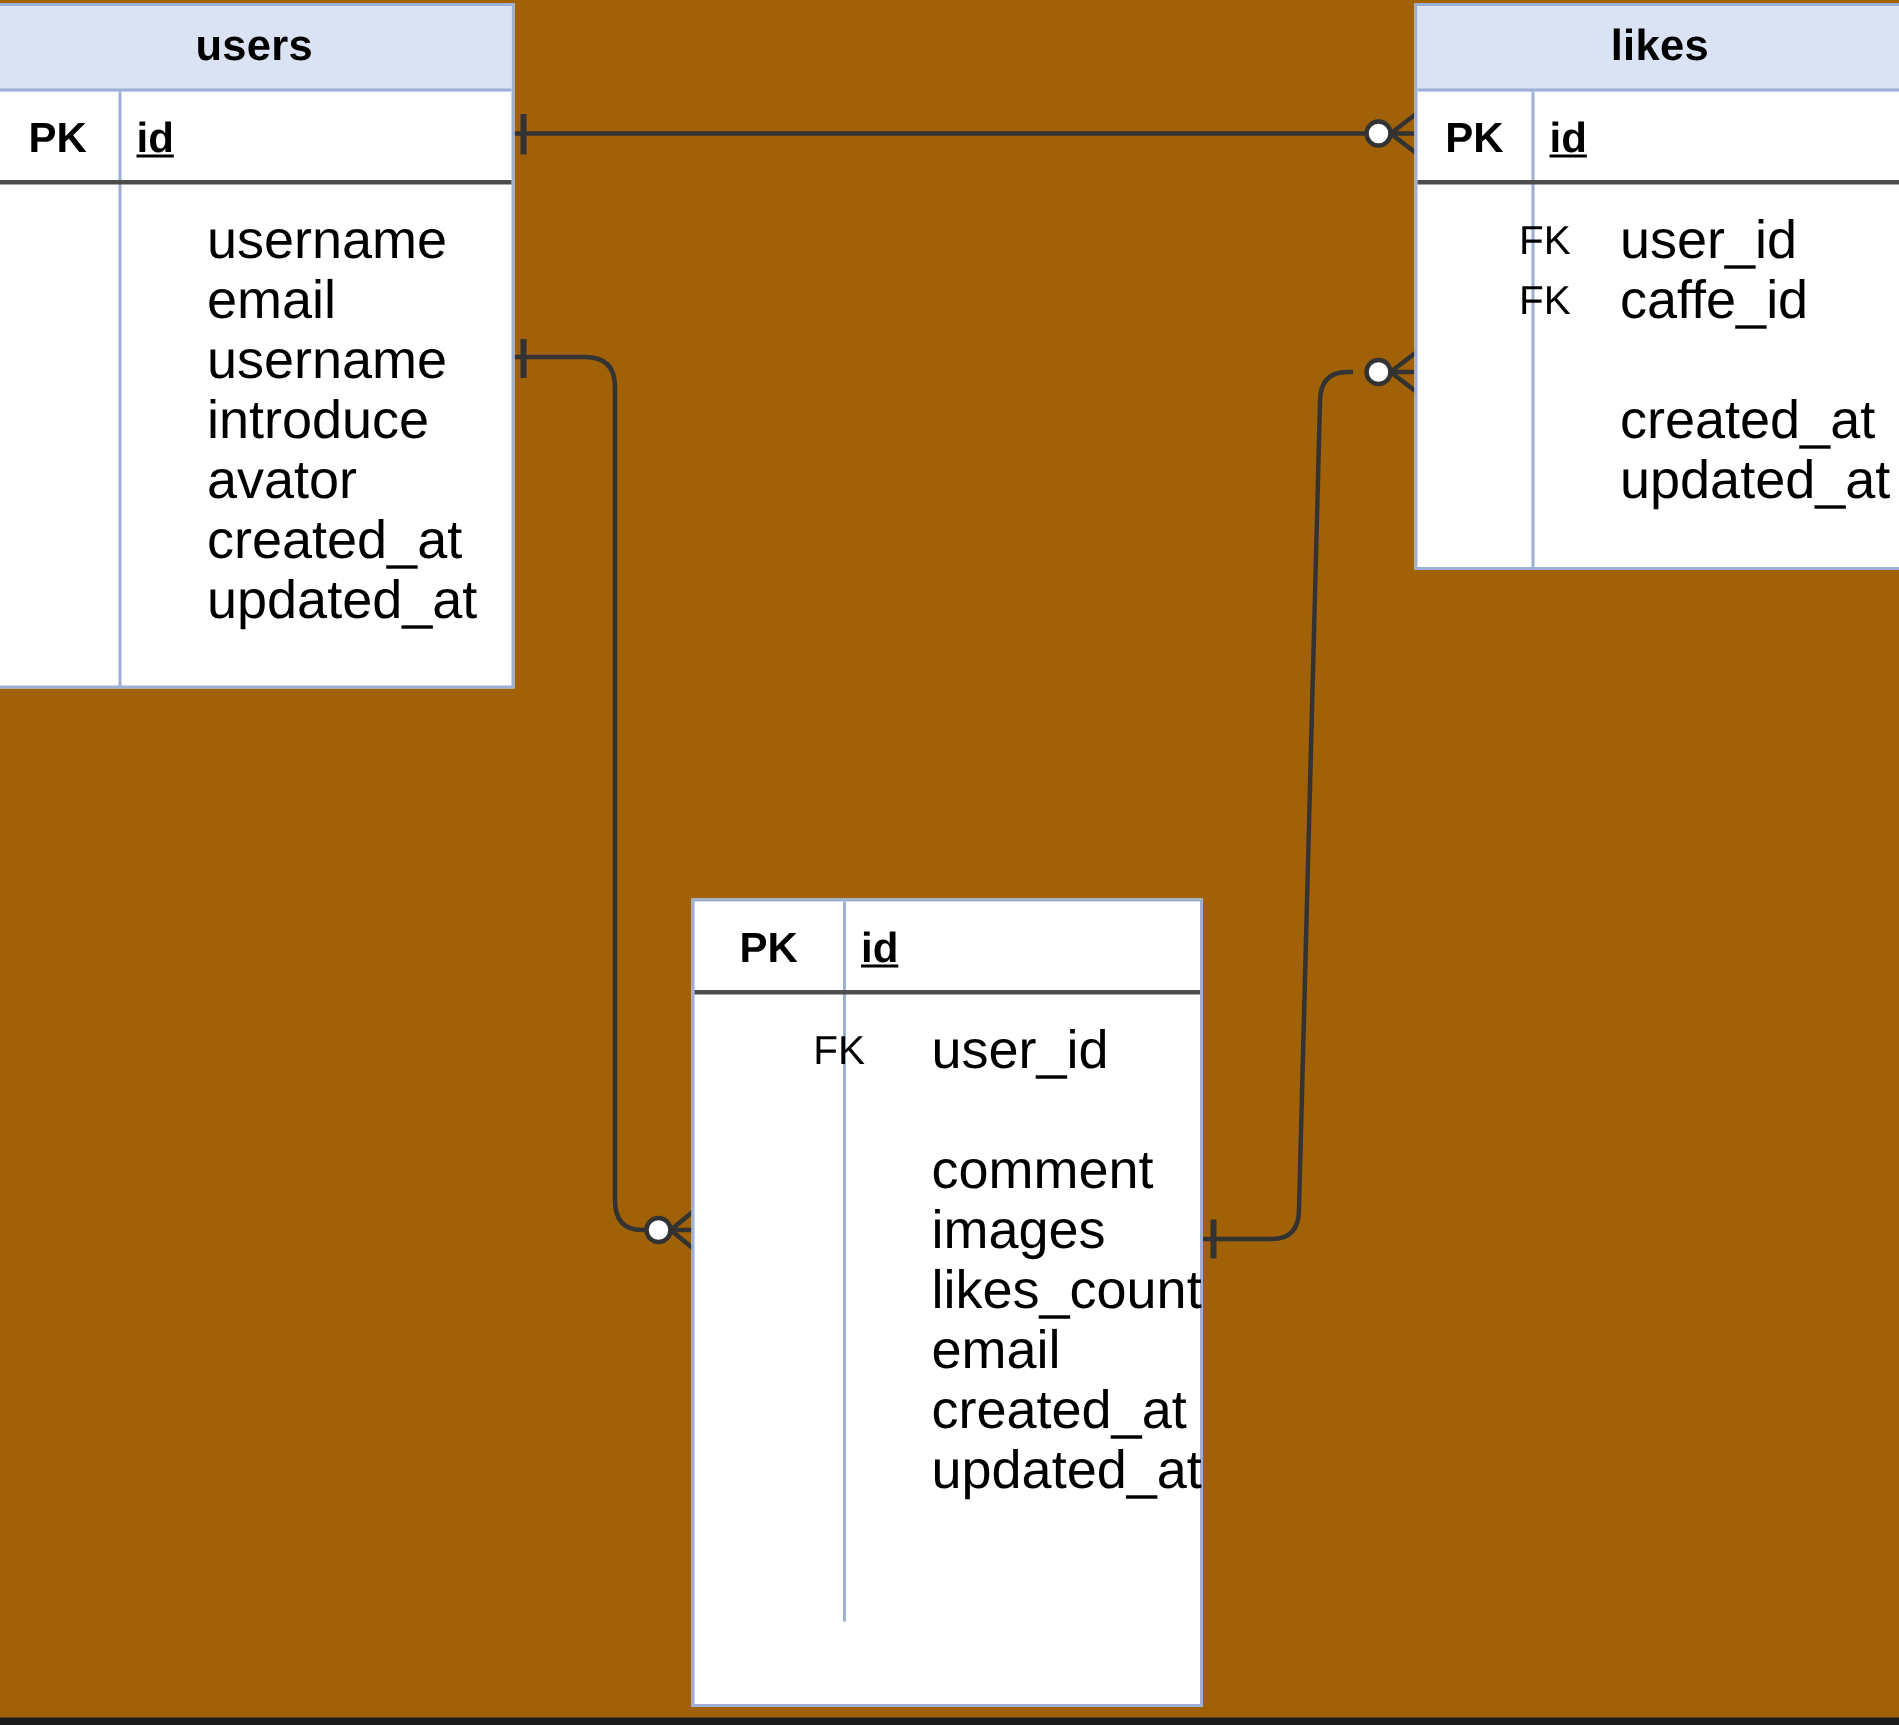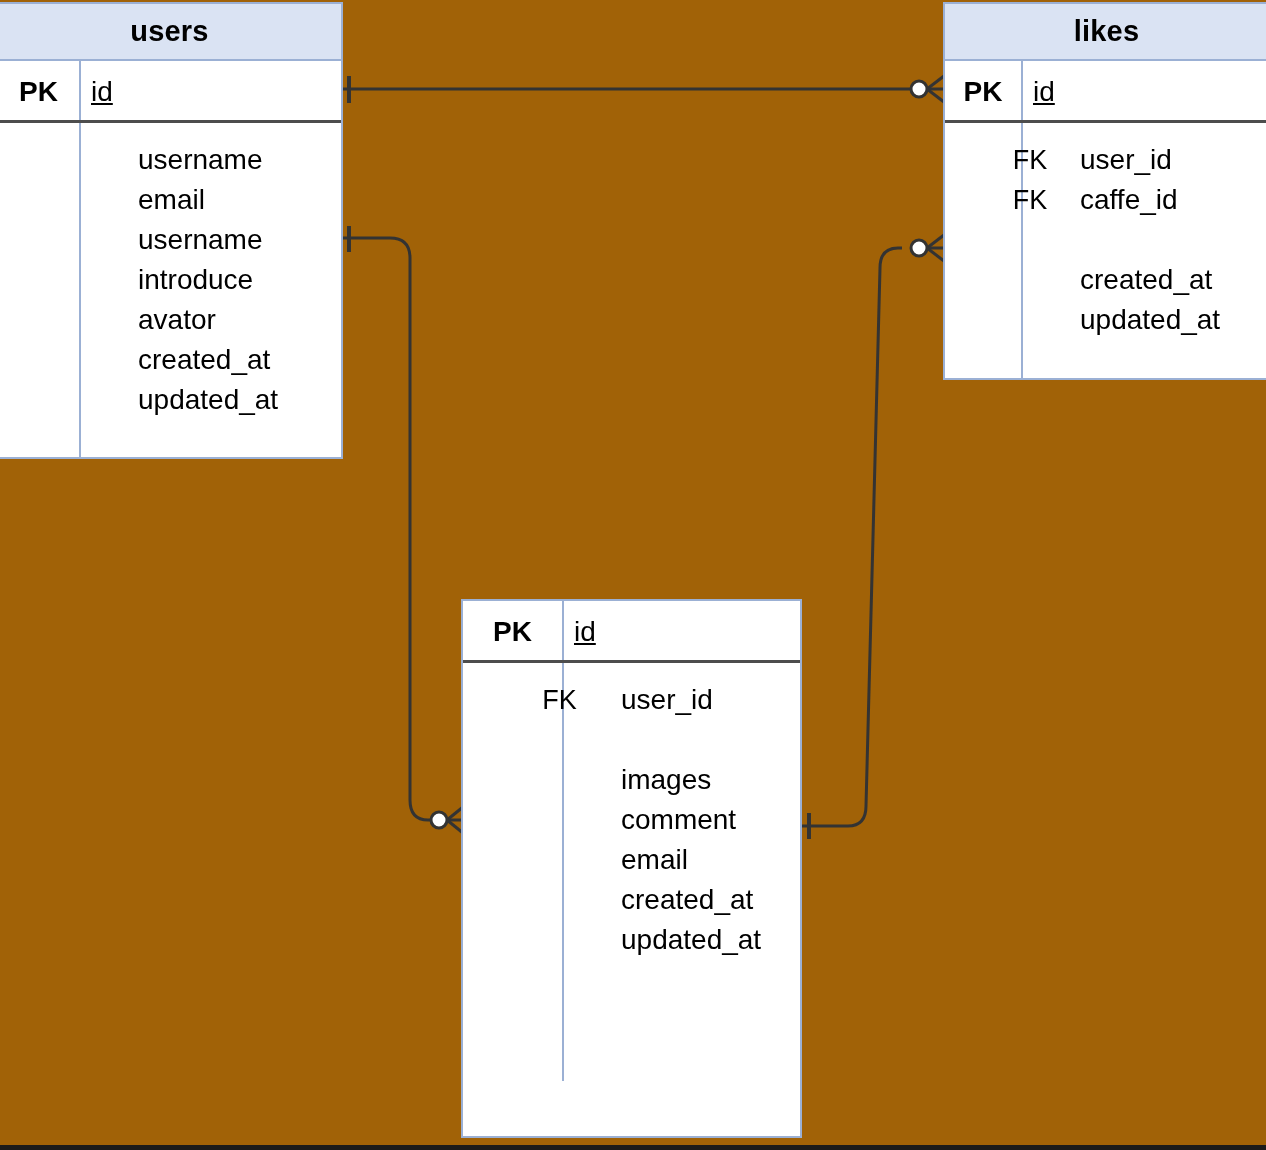--- a/index.html
+++ b/index.html
@@ -76,21 +76,21 @@
     box-sizing: border-box;
     font-size: 28px;
     color: #000000;
     display: flex;
     align-items: center;
     padding-left: 12px;
     flex: 1 1 auto;
   }
   .name-cell.underline {
     text-decoration: underline;
-    font-weight: normal;
+    font-weight: bold;
   }
   .fields {
     position: relative;
     padding-top: 18px;
   }
   .field-row {
     height: 40px;
     display: flex;
     align-items: center;
   }
@@ -99,21 +99,21 @@
     font-size: 27px;
     color: #000000;
     display: flex;
     align-items: center;
     justify-content: center;
     flex: 0 0 auto;
     margin-left: 47px;
   }
   .field-name {
     box-sizing: border-box;
-    font-size: 28px;
+    font-size: 36px;
     color: #000000;
     display: flex;
     align-items: center;
     padding-left: 12px;
     flex: 1 1 auto;
     white-space: pre;
   }
 
   
   #connectors {
@@ -270,25 +270,29 @@
         <div class="field-row">
           <div class="field-key" style="width:99px;">FK</div>
           <div class="field-name">user_id</div>
         </div>
         <div class="field-row">
           <div class="field-key" style="width:99px;"></div>
           <div class="field-name"> </div>
         </div>
         <div class="field-row">
           <div class="field-key" style="width:99px;"></div>
+          <div class="field-name">comment</div>
+        </div>
+        <div class="field-row">
+          <div class="field-key" style="width:99px;"></div>
           <div class="field-name">images</div>
         </div>
         <div class="field-row">
           <div class="field-key" style="width:99px;"></div>
-          <div class="field-name">comment</div>
+          <div class="field-name">likes_count</div>
         </div>
         <div class="field-row">
           <div class="field-key" style="width:99px;"></div>
           <div class="field-name">email</div>
         </div>
         <div class="field-row">
           <div class="field-key" style="width:99px;"></div>
           <div class="field-name">created_at</div>
         </div>
         <div class="field-row">

